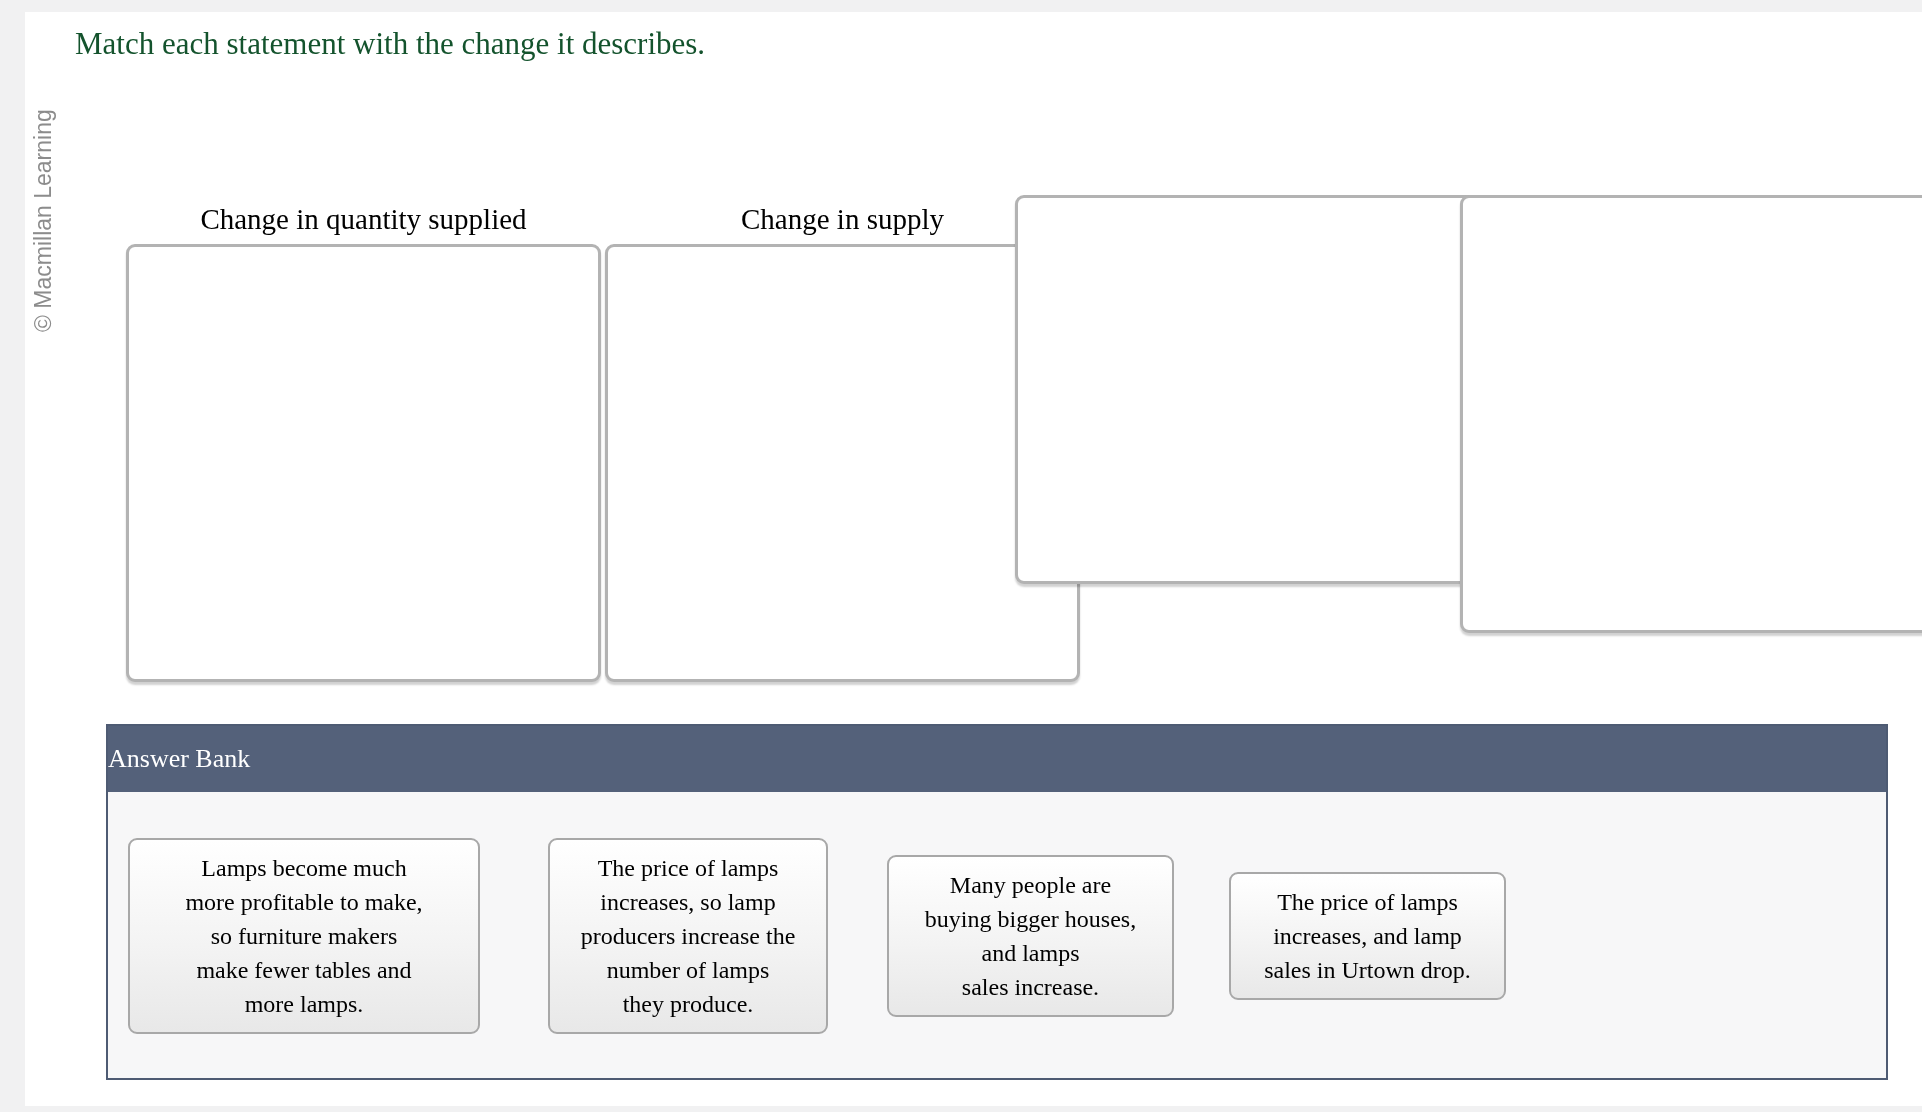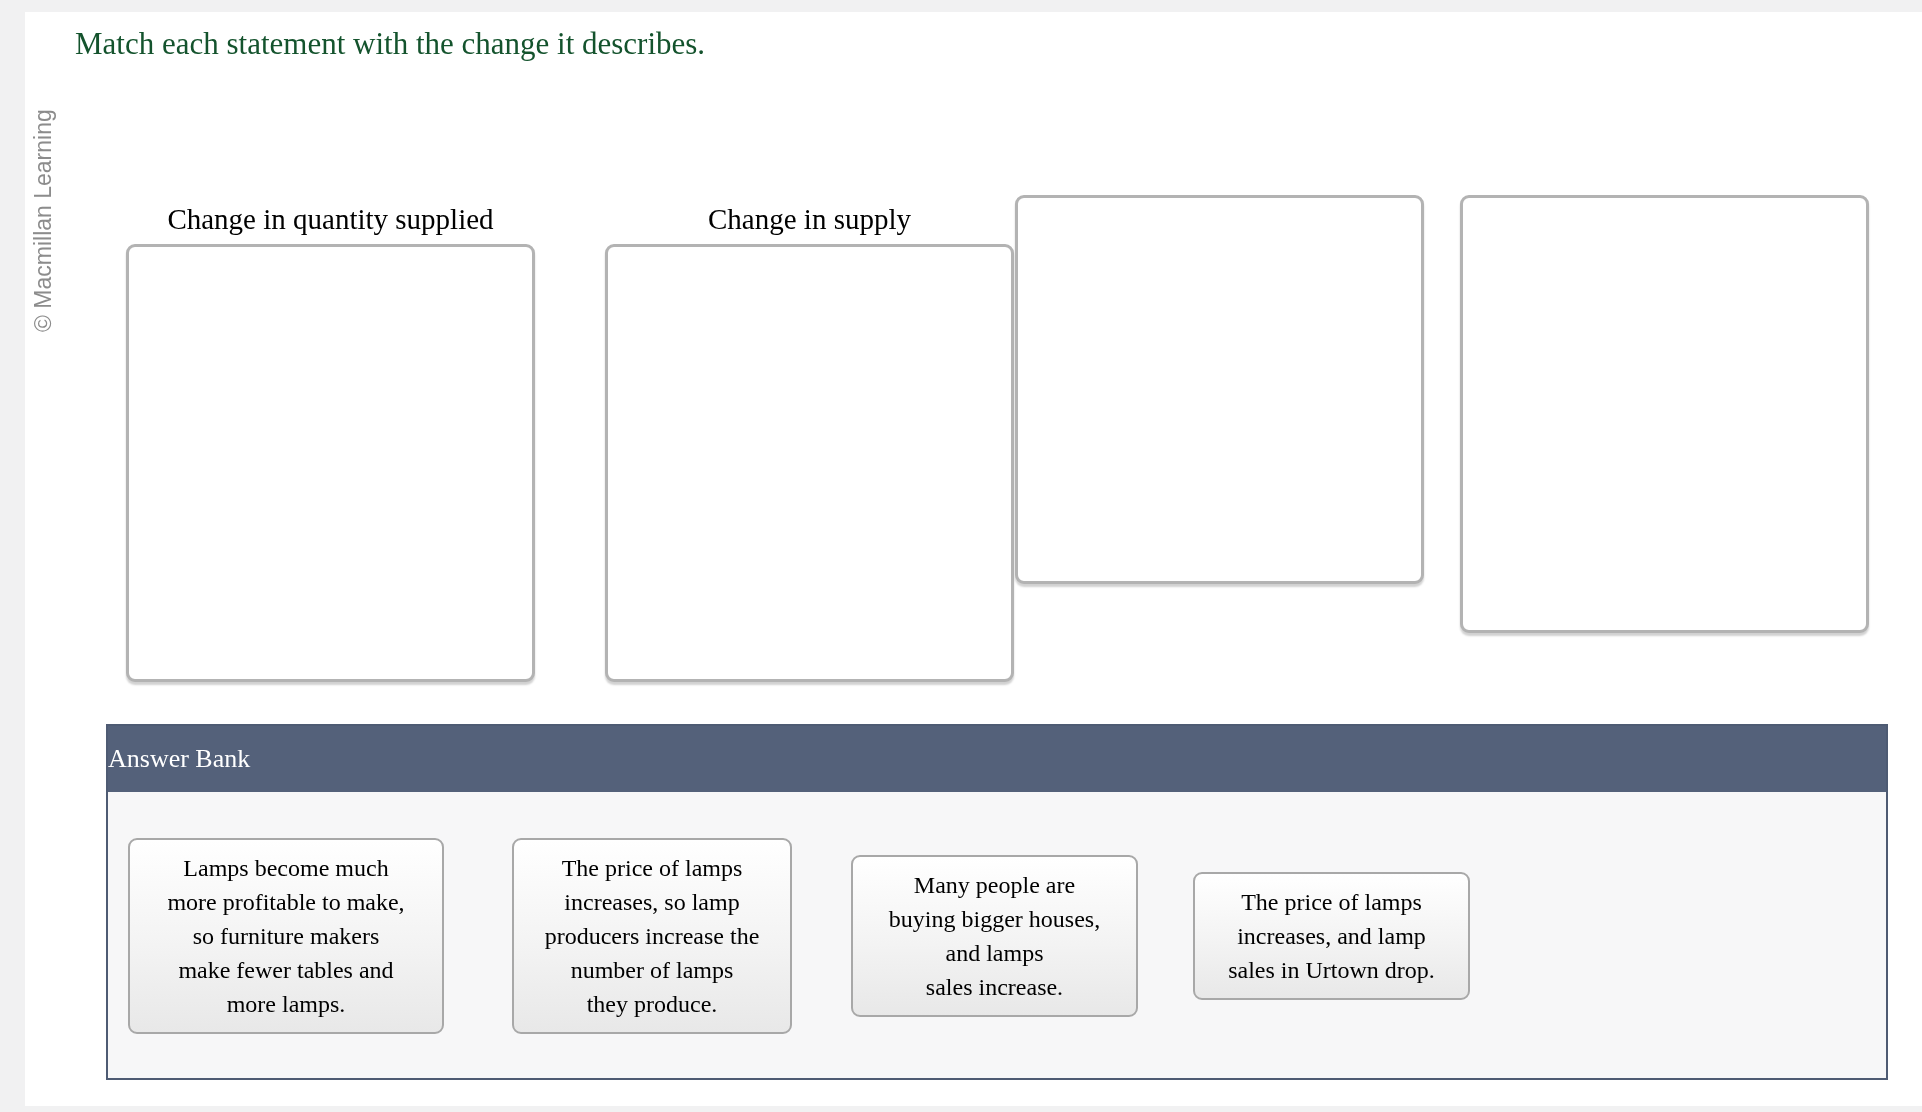--- a/index.html
+++ b/index.html
@@ -31,21 +31,21 @@
   .prompt {
     position: absolute;
     left: 75px; top: 26px;
     font-size: 31px;
     color: #14532d;
   }
   
   .col {
     position: absolute;
     top: 195px;
-    width: 409px;
+    width: 475px;
   }
   .col1 { left: 126px; }
   .col2 { left: 605px; }
   .col3 { left: 1015px; }
   .col4 { left: 1460px; }
   .col-label {
     text-align: center;
     font-size: 29px;
     line-height: 49px;
     color: #000;
@@ -91,21 +91,21 @@
     border-radius: 9px;
     background: linear-gradient(180deg, #ffffff 0%, #f3f3f3 55%, #e8e8e8 100%);
     font-size: 24px;
     line-height: 34px;
     text-align: center;
     color: #000;
     white-space: pre-line;
     padding: 11px 6px;
     flex: 0 0 auto;
   }
-  .card1 { width: 316px; margin-left: 20px; }
+  .card1 { width: 352px; margin-left: 20px; }
   .card2 { width: 280px; margin-left: 68px; }
   .card3 { width: 287px; margin-left: 59px; }
   .card4 { width: 277px; margin-left: 55px; }
 </style>
 </head>
 <body>
 
 <div class="panel"></div>
 
 <div class="watermark">© Macmillan Learning</div>

